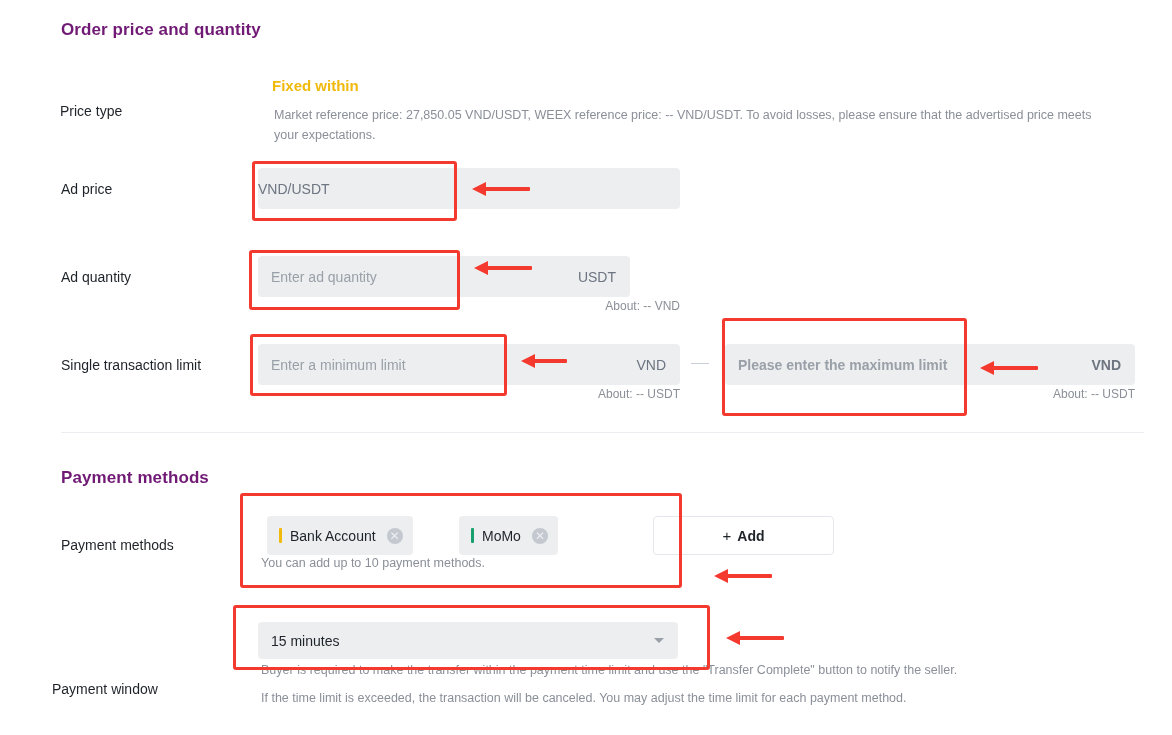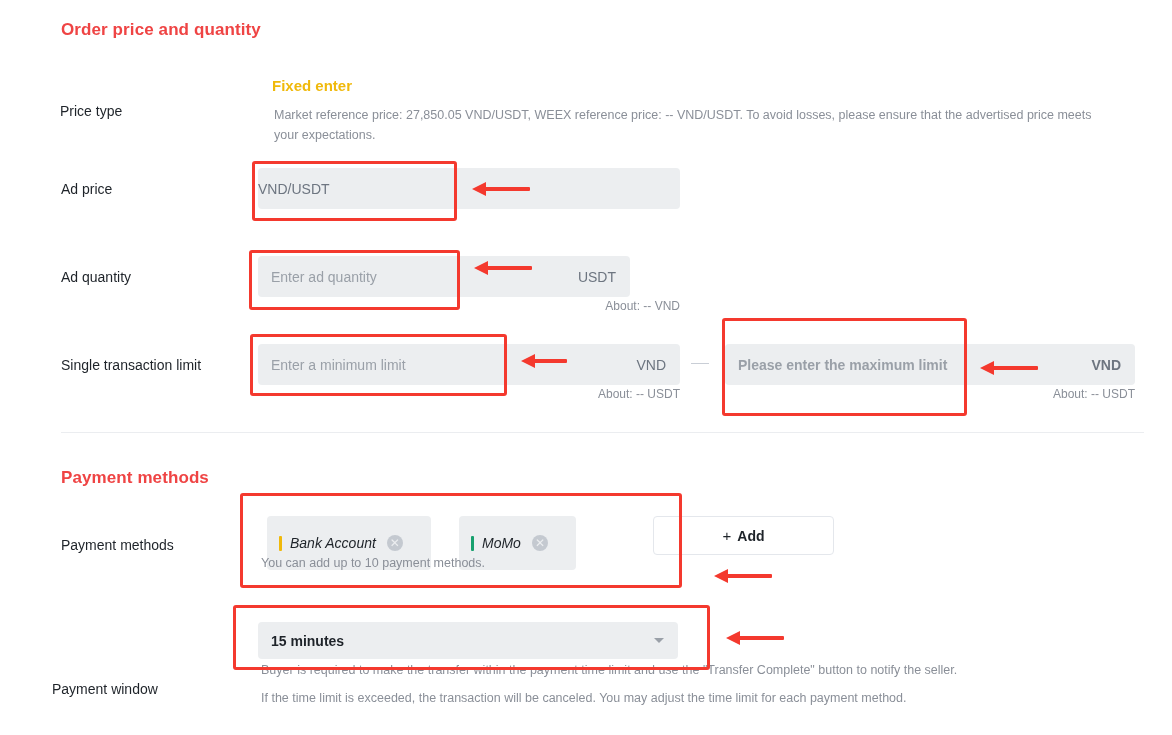--- a/index.html
+++ b/index.html
@@ -19,21 +19,21 @@
     position: relative;
     width: 1172px;
     height: 735px;
   }
 
   
   .section-title {
     position: absolute;
     font-size: 17px;
     font-weight: bold;
-    color: #ef4444;
+    color: #701a75;
     letter-spacing: 0.1px;
   }
   #title-order { left: 61px; top: 20px; }
   #title-payment { left: 61px; top: 468px; }
 
   
   .row-label {
     position: absolute;
     font-size: 14px;
     color: #1e2329;
@@ -118,28 +118,27 @@
     left: 61px;
     top: 432px;
     width: 1083px;
     height: 1px;
     background: #ebedf0;
   }
 
   
   .pm-chip {
     position: absolute;
-    height: 54px;
+    height: 39px;
     background: #eceef0;
     border-radius: 4px;
     display: flex;
     align-items: center;
     box-sizing: border-box;
-    padding: 0 28px 0 12px;
-    font-style: italic;
+    padding: 0 10px 0 12px;
   }
   .pm-bar {
     width: 3px;
     height: 15px;
     border-radius: 1px;
     margin-right: 8px;
     flex: none;
   }
   .pm-name {
     font-size: 14px;
@@ -200,21 +199,20 @@
     border-radius: 4px;
     display: flex;
     align-items: center;
     box-sizing: border-box;
   }
   #pay-window-select .val {
     flex: 1;
     font-size: 14px;
     color: #1e2329;
     padding-left: 13px;
-    font-weight: bold;
   }
   .caret {
     width: 0; height: 0;
     border-left: 5px solid transparent;
     border-right: 5px solid transparent;
     border-top: 5px solid #9aa0a8;
     margin-right: 14px;
   }
   #pay-window-note1 {
     position: absolute;
@@ -288,21 +286,21 @@
   #arrow-window .shaft { width: 47px; }
 </style>
 </head>
 <body>
 
 <div class="page">
 
   <div class="section-title" id="title-order">Order price and quantity</div>
 
   <div class="row-label" id="label-price-type">Price type</div>
-  <div id="fixed-price-value">Fixed enter</div>
+  <div id="fixed-price-value">Fixed within</div>
   <div id="market-ref-note">Market reference price: 27,850.05 VND/USDT, WEEX reference price: -- VND/USDT. To avoid losses, please ensure that the advertised price meets your expectations.</div>
 
   <div class="row-label" id="label-ad-price">Ad price</div>
   <div class="field" id="field-ad-price">
     <div class="suffix">VND/USDT</div>
   </div>
 
   <div class="row-label" id="label-ad-qty">Ad quantity</div>
   <div class="field" id="field-ad-qty">
     <div class="ph">Enter ad quantity</div>

